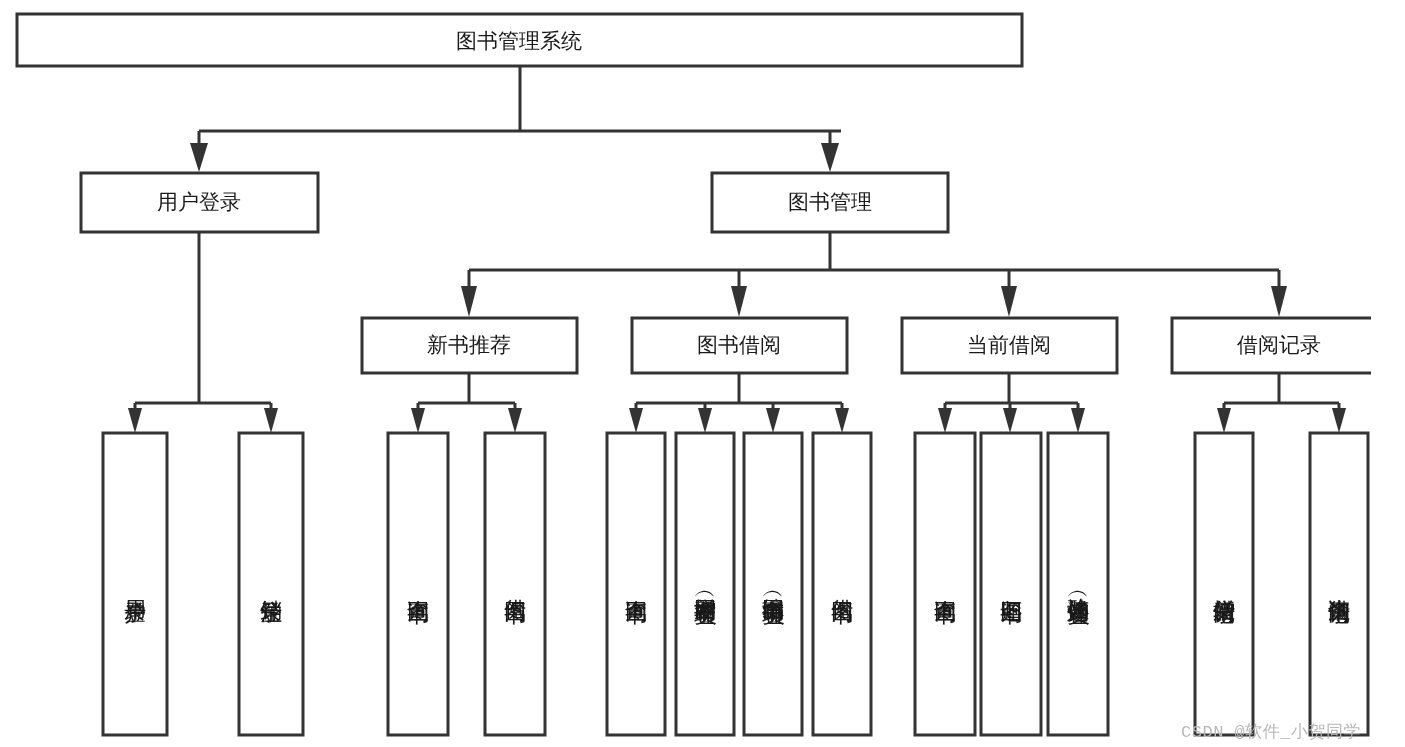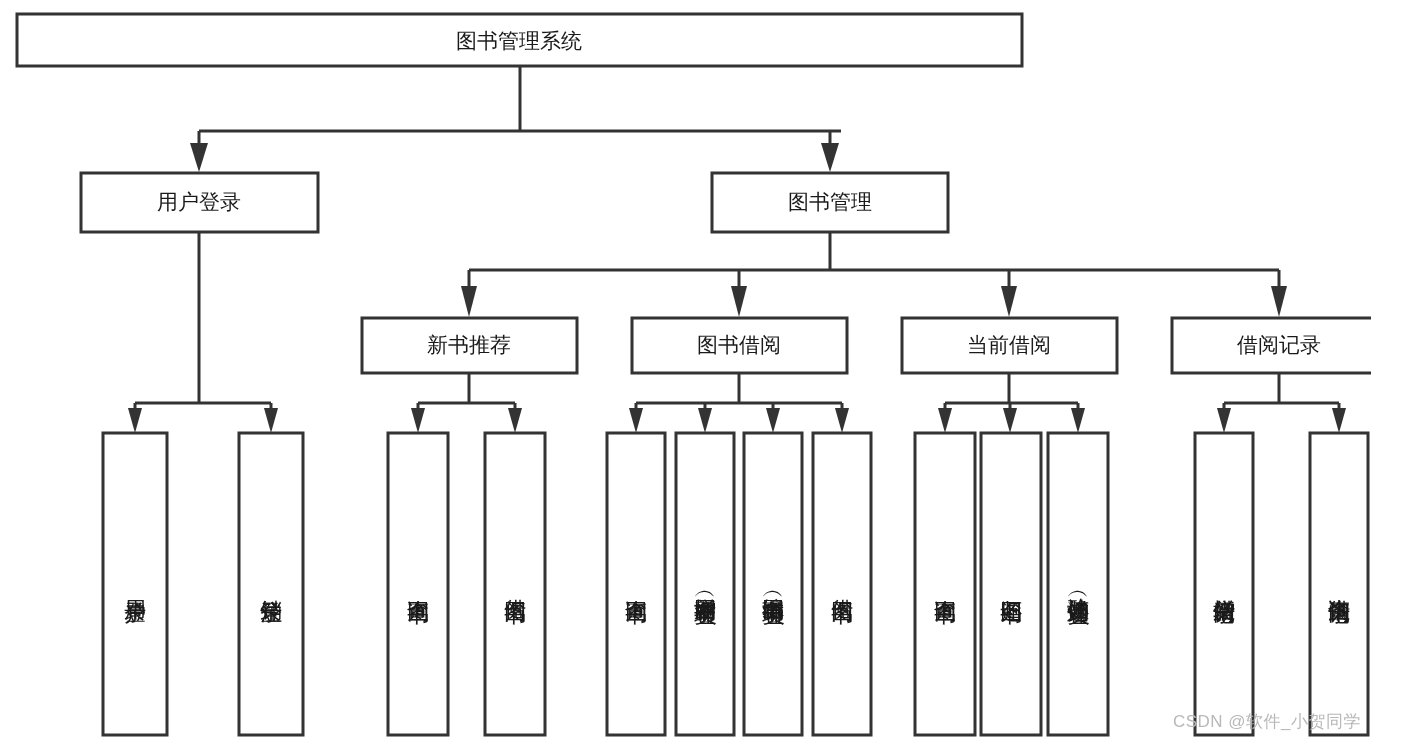--- a/index.html
+++ b/index.html
@@ -59,22 +59,22 @@
     display: flex;
     align-items: center;
     justify-content: center;
     text-align: center;
     pointer-events: none;
     white-space: nowrap;
   }
   #watermark {
     position: absolute;
     right: 10px;
-    bottom: 14px;
-    font-family: Liberation Sans, sans-serif;
+    bottom: 4px;
+    font-family: Liberation Mono, monospace;
     font-size: 17px;
     color: #b8b8b8;
     letter-spacing: 0.5px;
     user-select: none;
   }
 </style>
 </head>
 <body>
 
 <div id="stage">

